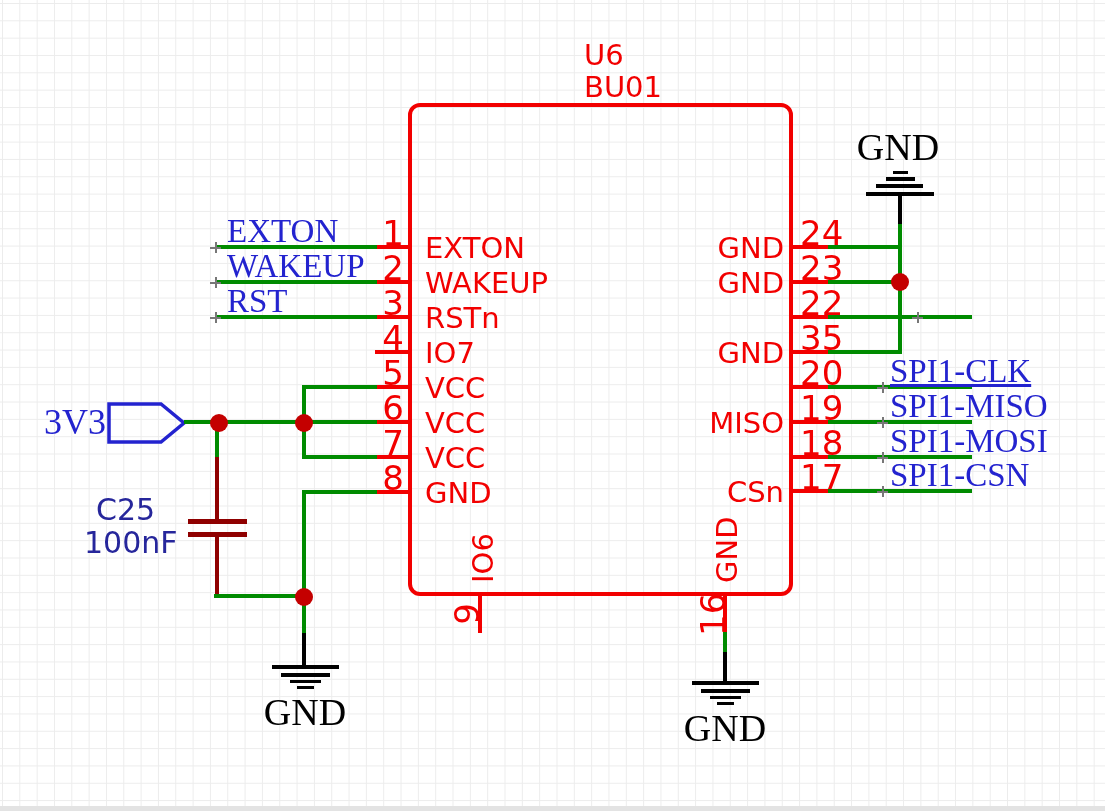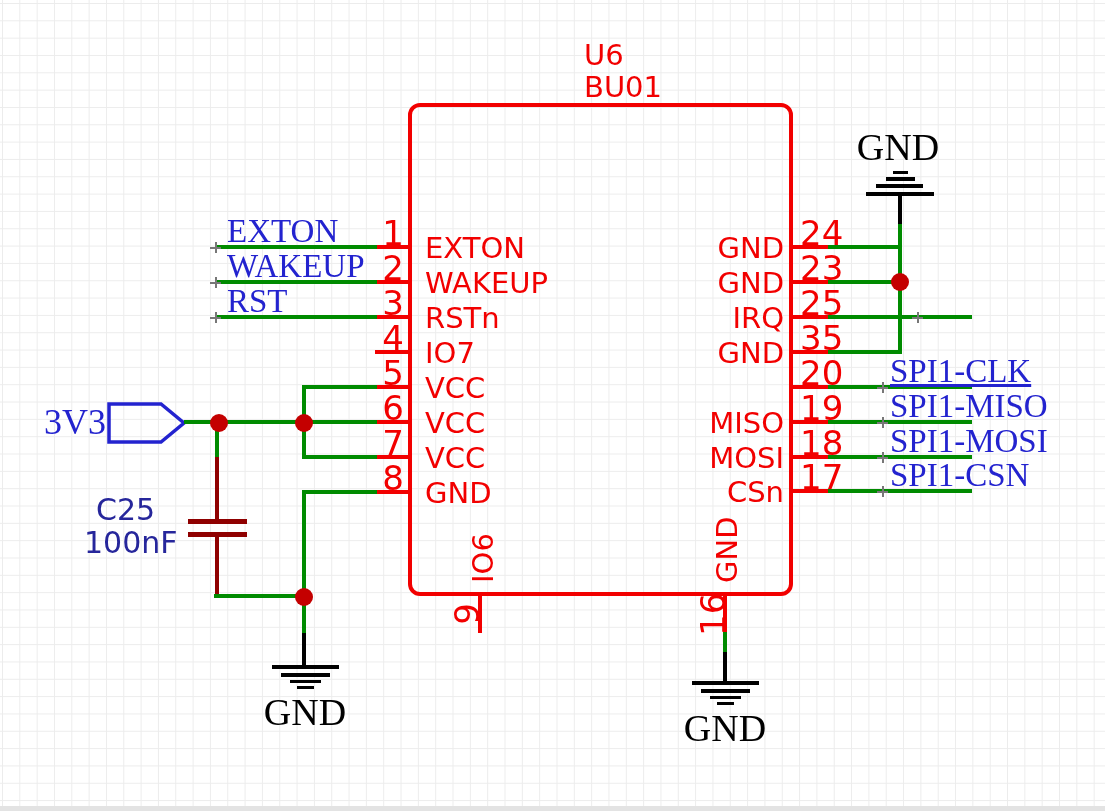--- a/index.html
+++ b/index.html
@@ -86,33 +86,31 @@
   <div class="ph" style="left:792px;top:280px;width:36px;"></div>
   <div class="ph" style="left:792px;top:315px;width:36px;"></div>
   <div class="ph" style="left:792px;top:350px;width:36px;"></div>
   <div class="ph" style="left:792px;top:385px;width:36px;"></div>
   <div class="ph" style="left:792px;top:420px;width:36px;"></div>
   <div class="ph" style="left:792px;top:455px;width:36px;"></div>
   <div class="ph" style="left:792px;top:489px;width:36px;"></div>
 
   <div class="num" style="left:800px;top:216px;width:80px;">24</div>
   <div class="num" style="left:800px;top:251px;width:80px;">23</div>
-  <div class="num" style="left:800px;top:286px;width:80px;">25</div>
+  <div class="num" style="left:800px;top:286px;width:80px;">22</div>
   <div class="num" style="left:800px;top:321px;width:80px;">35</div>
   <div class="num" style="left:800px;top:356px;width:80px;">20</div>
   <div class="num" style="left:800px;top:391px;width:80px;">19</div>
   <div class="num" style="left:800px;top:426px;width:80px;">18</div>
   <div class="num" style="left:800px;top:460px;width:80px;">17</div>
 
   <div class="pname pname-r" style="left:556px;top:233px;width:228px;">GND</div>
   <div class="pname pname-r" style="left:556px;top:268px;width:228px;">GND</div>
-  <div class="pname pname-r" style="left:556px;top:303px;width:228px;">IRQ</div>
   <div class="pname pname-r" style="left:556px;top:338px;width:228px;">GND</div>
   <div class="pname pname-r" style="left:556px;top:408px;width:228px;">MISO</div>
-  <div class="pname pname-r" style="left:556px;top:443px;width:228px;">MOSI</div>
   <div class="pname pname-r" style="left:556px;top:477px;width:228px;">CSn</div>
 
   <div class="pv" style="left:478px;top:596px;height:37px;"></div>
   <div class="pv" style="left:723px;top:596px;height:37px;"></div>
   <div class="num rot rotc" style="left:450px;top:634px;width:40px;">9</div>
   <div class="num rot rotc" style="left:696px;top:636px;width:40px;">16</div>
   <div class="pname rot" style="left:468px;top:583px;width:64px;">IO6</div>
   <div class="pname rot" style="left:712px;top:583px;width:72px;">GND</div>
 
   <div class="wh" style="left:215px;top:245px;width:162px;"></div>

